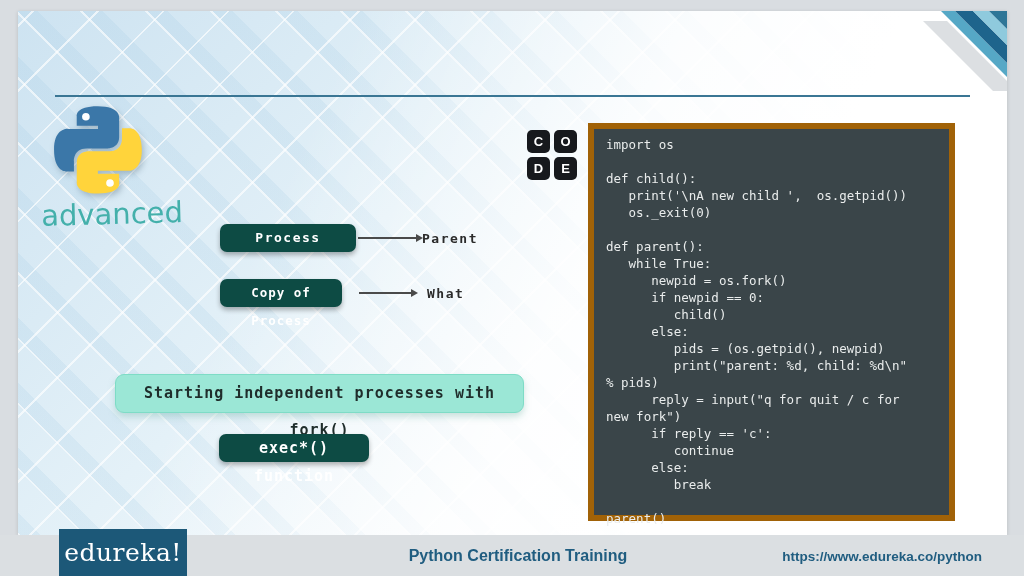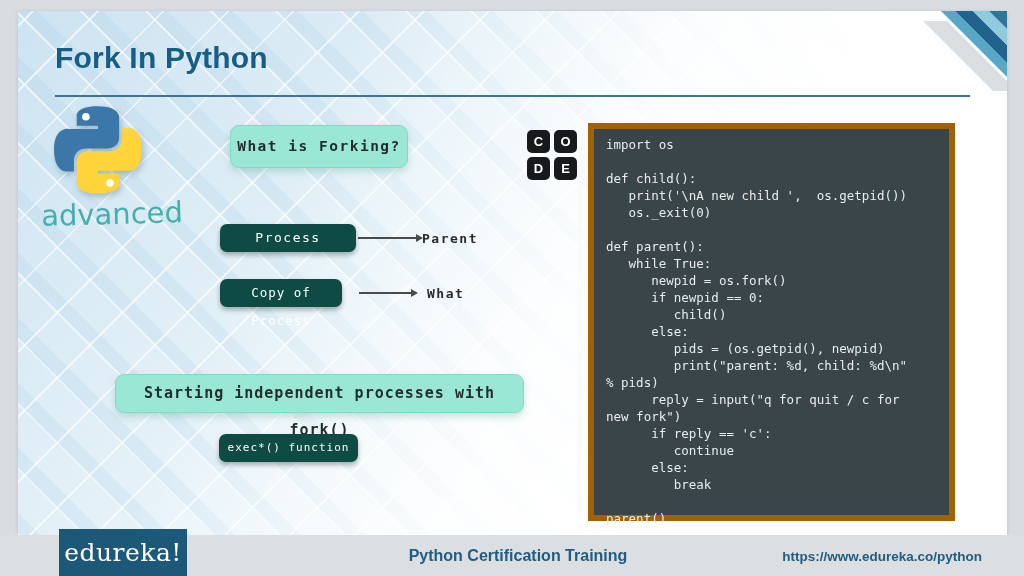--- a/index.html
+++ b/index.html
@@ -56,29 +56,29 @@
     text-align:center;box-shadow:0 4px 7px rgba(110,175,160,.35);
   }
   .q-box{left:212px;top:114px;width:176px;height:41px;line-height:41px;
     font-size:14.5px;letter-spacing:1.5px;}
   .statement-box{left:97px;top:363px;width:407px;height:37px;line-height:37px;
     font-size:15px;letter-spacing:1px;}
 
   .teal-box{
     background:var(--accent_dark_teal,#0d4b44);
     border-radius:7px;color:#ffffff;
-    font-family:"DejaVu Sans Mono",monospace;font-weight:400;
+    font-family:"DejaVu Sans Mono",monospace;font-weight:700;
     text-align:center;box-shadow:0 3px 5px rgba(0,0,0,.3);
   }
   .process-box{left:202px;top:213px;width:136px;height:28px;line-height:28px;
     font-size:13px;letter-spacing:1.5px;}
   .copy-box{left:202px;top:268px;width:122px;height:28px;line-height:28px;
     font-size:12.5px;letter-spacing:1px;}
-  .exec-box{left:201px;top:423px;width:139px;height:28px;line-height:28px;
-    font-size:11px;letter-spacing:1px;}
+  .exec-box{left:201px;top:423px;width:150px;height:28px;line-height:28px;
+    font-size:15px;letter-spacing:1px;}
 
   .arrow{height:2px;background:#4a4a4a;}
   .arrow::after{
     content:"";position:absolute;right:-7px;top:-3px;
     border-left:7px solid #4a4a4a;border-top:4px solid transparent;border-bottom:4px solid transparent;
   }
   .arrow1{left:340px;top:226px;width:58px;}
   .arrow2{left:341px;top:281px;width:52px;}
   .flow-label{
     font-family:"DejaVu Sans Mono",monospace;font-weight:700;
@@ -138,32 +138,30 @@
   <div class="slide">
 
     <svg class="corner-deco" viewBox="0 0 90 80" preserveAspectRatio="none" aria-hidden="true">
       <polygon points="6,10 30,10 90,70 90,80 76,80" fill="#dcdfe2"></polygon>
       <polygon points="24,0 38,0 90,52 90,66" fill="#56a8c6"></polygon>
       <polygon points="38,0 56,0 90,34 90,52" fill="#1e648c"></polygon>
       <polygon points="56,0 72,0 90,18 90,34" fill="#8fcadd"></polygon>
       <polygon points="72,0 90,0 90,18" fill="#2e7697"></polygon>
     </svg>
 
-    <div class="page-title">Fork In Python</div>
     <div class="title-underline"></div>
 
     <svg class="python-logo" viewBox="0 0 256 255" aria-hidden="true">
       <path fill="#3b77a8" d="M126.916.072c-64.832 0-60.784 28.115-60.784 28.115l.072 29.128h61.868v8.745H41.631S.145 61.355.145 126.77c0 65.417 36.21 63.097 36.21 63.097h21.61v-30.356s-1.165-36.21 35.632-36.21h61.362s34.475.557 34.475-33.319V33.97S194.67.072 126.916.072z"></path>
       <path fill="#ffd43b" d="M128.757 254.126c64.832 0 60.784-28.115 60.784-28.115l-.072-29.127H127.6v-8.745h86.441s41.486 4.705 41.486-60.712c0-65.416-36.21-63.096-36.21-63.096h-21.61v30.355s1.165 36.21-35.632 36.21h-61.362s-34.475-.557-34.475 33.32v56.013s-5.235 33.897 62.518 33.897z"></path>
       <circle cx="92.8" cy="30.8" r="11.1" fill="#ffffff"></circle>
       <circle cx="162.9" cy="223.4" r="11.1" fill="#ffffff"></circle>
     </svg>
     <div class="advanced-label">advanced</div>
 
-    <div class="mint-box q-box">What is Forking?</div>
 
     <div class="teal-box process-box">Process</div>
     <div class="arrow arrow1"></div>
     <div class="flow-label parent-label">Parent</div>
 
     <div class="teal-box copy-box">Copy of Process</div>
     <div class="arrow arrow2"></div>
     <div class="flow-label child-label">What</div>
 
     <div class="mint-box statement-box">Starting independent processes with fork()</div>

